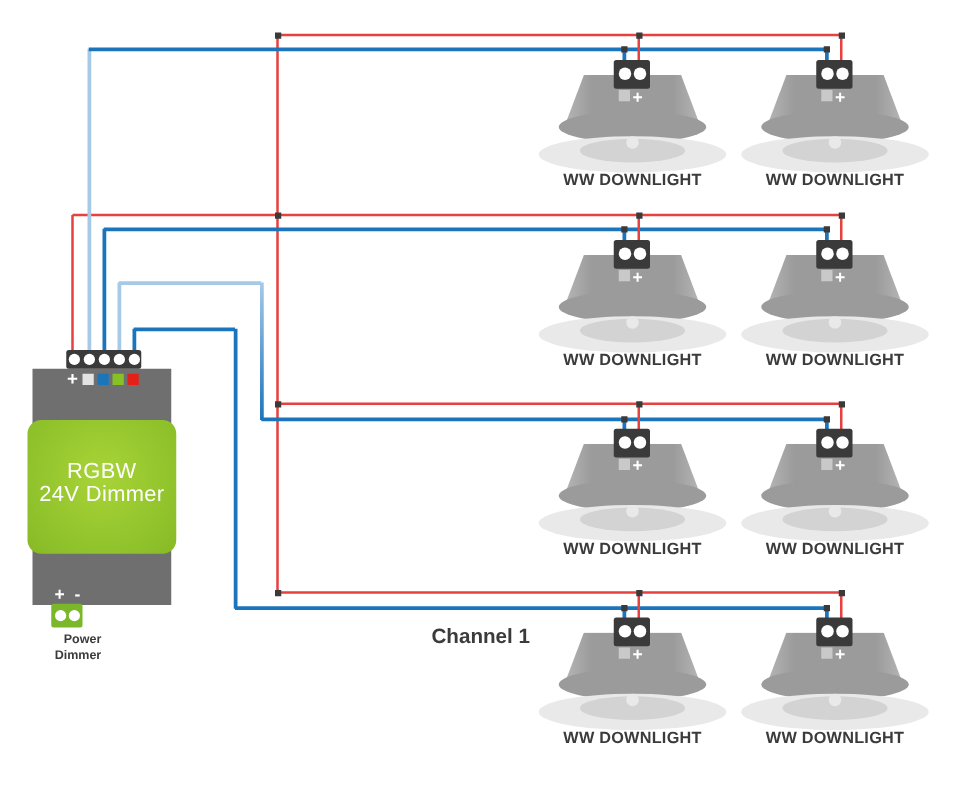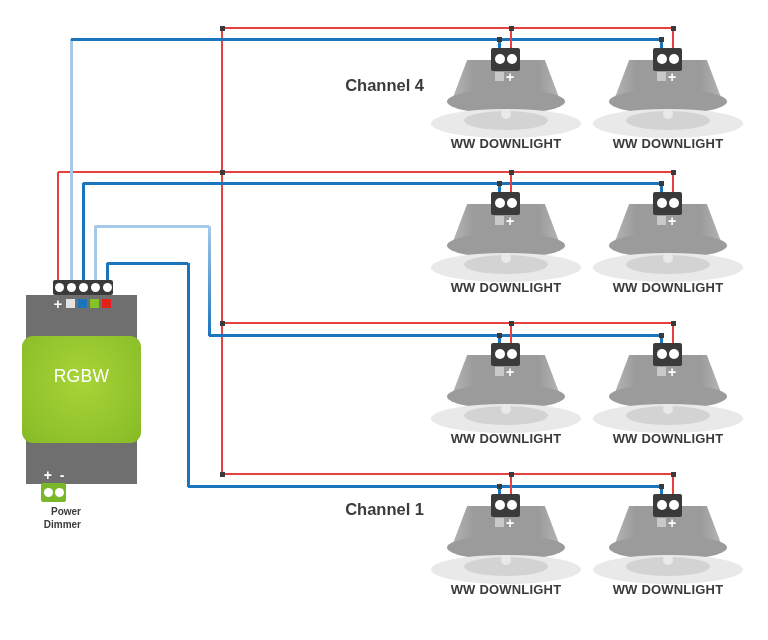--- a/index.html
+++ b/index.html
@@ -142,33 +142,33 @@
     <div class="term-hole" style="left:50px;"></div>
   </div>
   <div class="mod-plus">+</div>
   <div class="mod-sq sq-w" style="left:66px;"></div>
   <div class="mod-sq sq-b" style="left:78px;"></div>
   <div class="mod-sq sq-g" style="left:90px;"></div>
   <div class="mod-sq sq-r" style="left:102px;"></div>
   <div class="green-panel">
     <div class="dimmer-title">
       <div>RGBW</div>
+      <div>24V Dimmer</div>
     </div>
   </div>
   <div class="pm-label">+ -</div>
   <div class="psu-conn">
     <div class="psu-hole" style="left:2.5px;"></div>
     <div class="psu-hole" style="left:13.5px;"></div>
   </div>
   <div class="psu-label">
     <div>Power</div>
     <div>Dimmer</div>
   </div>
 
-  <div class="chan-label" style="top:76px;">Channel 4</div>
   <div class="chan-label" style="top:500px;">Channel 1</div>
 
   <div class="dl" style="left:426px;top:28px;">
     <div class="dl-trap"></div>
     <div class="dl-collar"></div>
     <div class="dl-outer"></div>
     <div class="dl-inner"></div>
     <div class="dl-notch"></div>
     <div class="dl-conn">
       <div class="dl-hole" style="left:3.5px;"></div>

